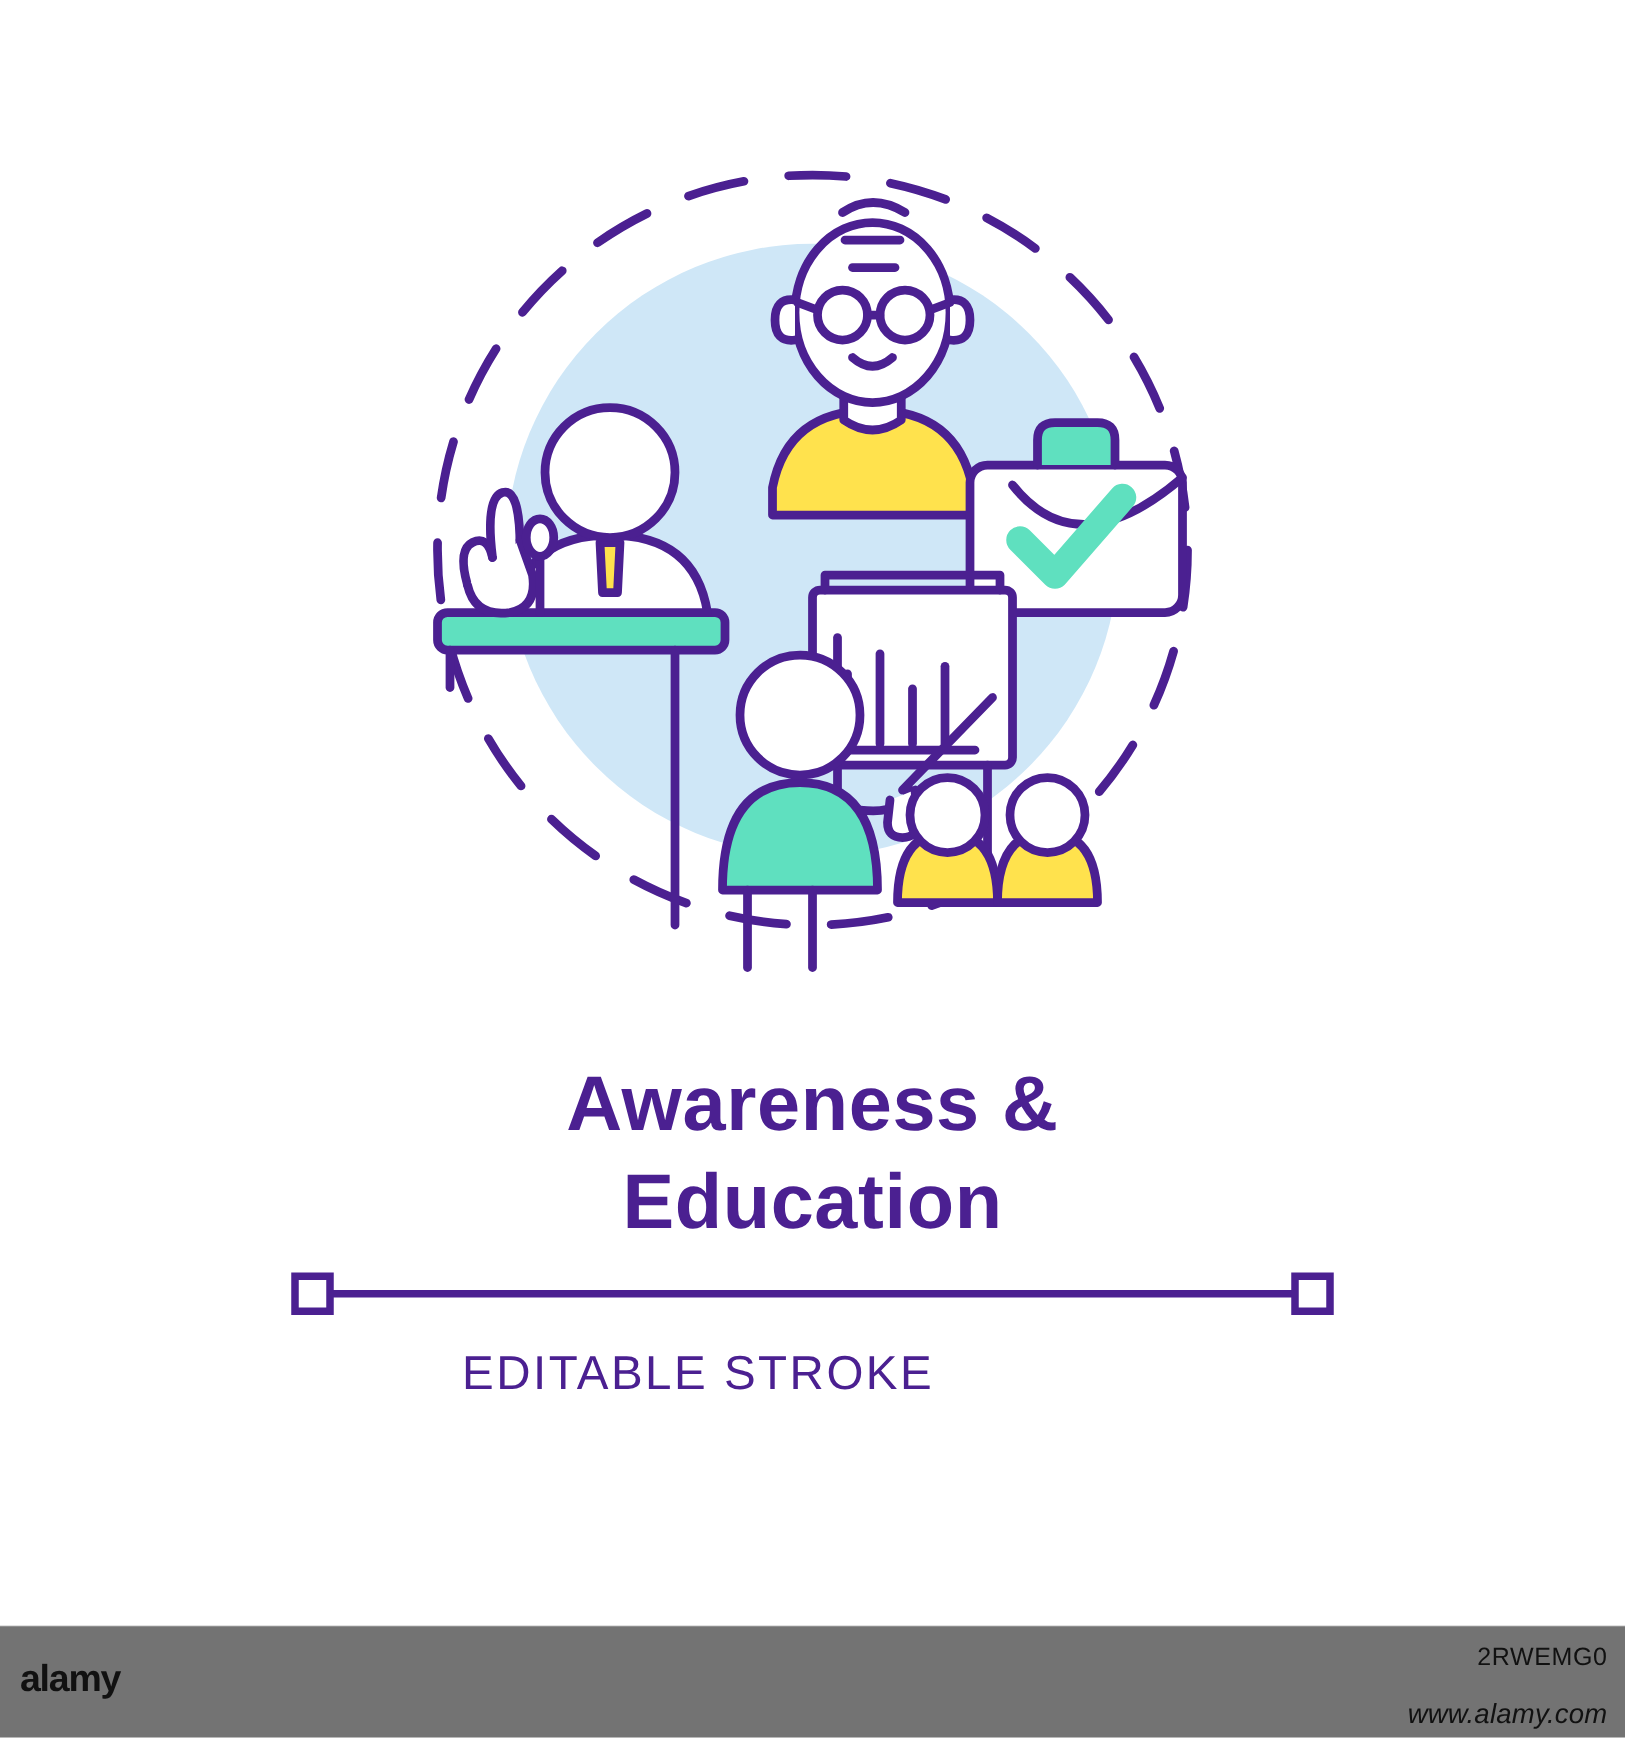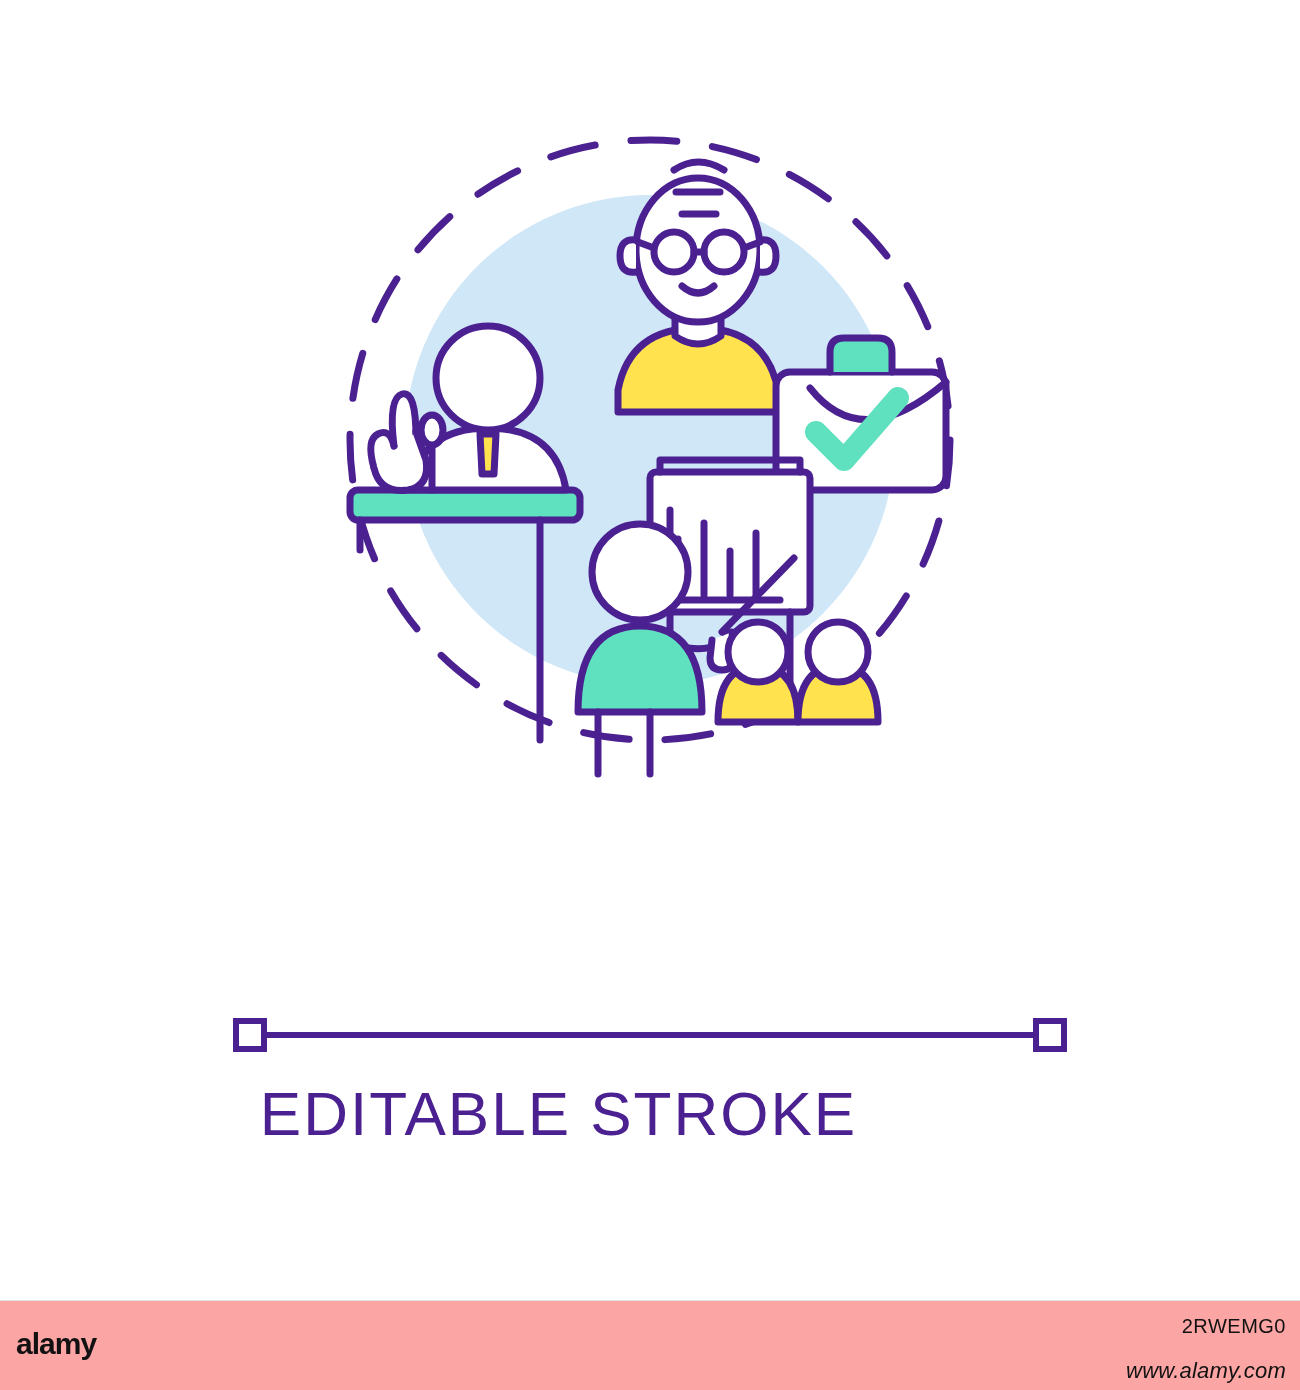--- a/index.html
+++ b/index.html
@@ -51,31 +51,31 @@
     width: 1300px;
     height: 60px;
   }
   .stroke-label {
     position: absolute;
     left: 0;
     top: 1078px;
     width: 1117px;
     text-align: center;
     color: #4b2091;
-    font-size: 62px;
+    font-size: 38px;
     letter-spacing: 2px;
     font-family: "Liberation Sans", sans-serif;
   }
   .footer {
     position: absolute;
     left: 0;
     top: 1300px;
     width: 1300px;
     height: 90px;
-    background: #fca5a5;
+    background: #737373;
     border-top: 1px solid #e2e2e2;
   }
   .footer-left {
     position: absolute;
     left: 16px;
     top: 26px;
     color: #111111;
     font-size: 30px;
     font-weight: bold;
     letter-spacing: -1px;
@@ -196,20 +196,24 @@
         <g>
           <path d="M468 622 q0 -56 40 -56 q40 0 40 56 z" fill="#ffe24d"></path>
           <circle cx="508" cy="552" r="30" fill="#ffffff"></circle>
           <path d="M548 622 q0 -56 40 -56 q40 0 40 56 z" fill="#ffe24d"></path>
           <circle cx="588" cy="552" r="30" fill="#ffffff"></circle>
         </g>
       </g>
     </svg>
   </div>
 
+  <div class="title-block">
+    <div class="title-line">Awareness &amp;</div>
+    <div class="title-line">Education</div>
+  </div>
 
   <div class="stroke-bar">
     <svg viewBox="0 0 1300 60" width="1300" height="60" xmlns="http://www.w3.org/2000/svg">
       <line x1="250" y1="30" x2="1050" y2="30" stroke="#4b2091" stroke-width="6"></line>
       <rect x="236" y="16" width="28" height="28" fill="#ffffff" stroke="#4b2091" stroke-width="6"></rect>
       <rect x="1036" y="16" width="28" height="28" fill="#ffffff" stroke="#4b2091" stroke-width="6"></rect>
     </svg>
   </div>
 
   <div class="stroke-label">EDITABLE STROKE</div>

